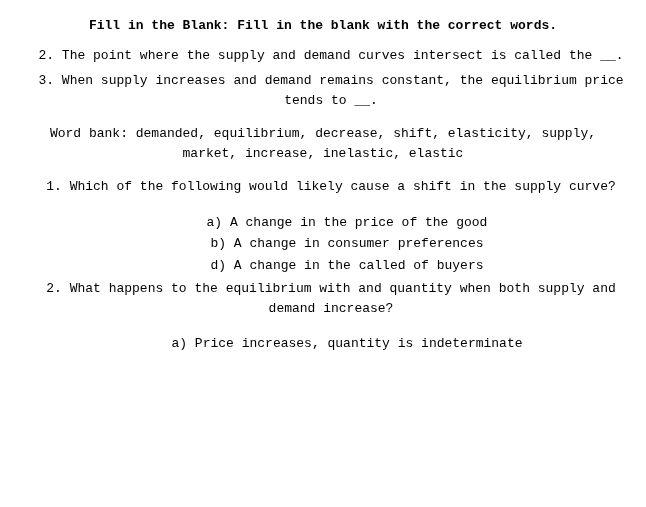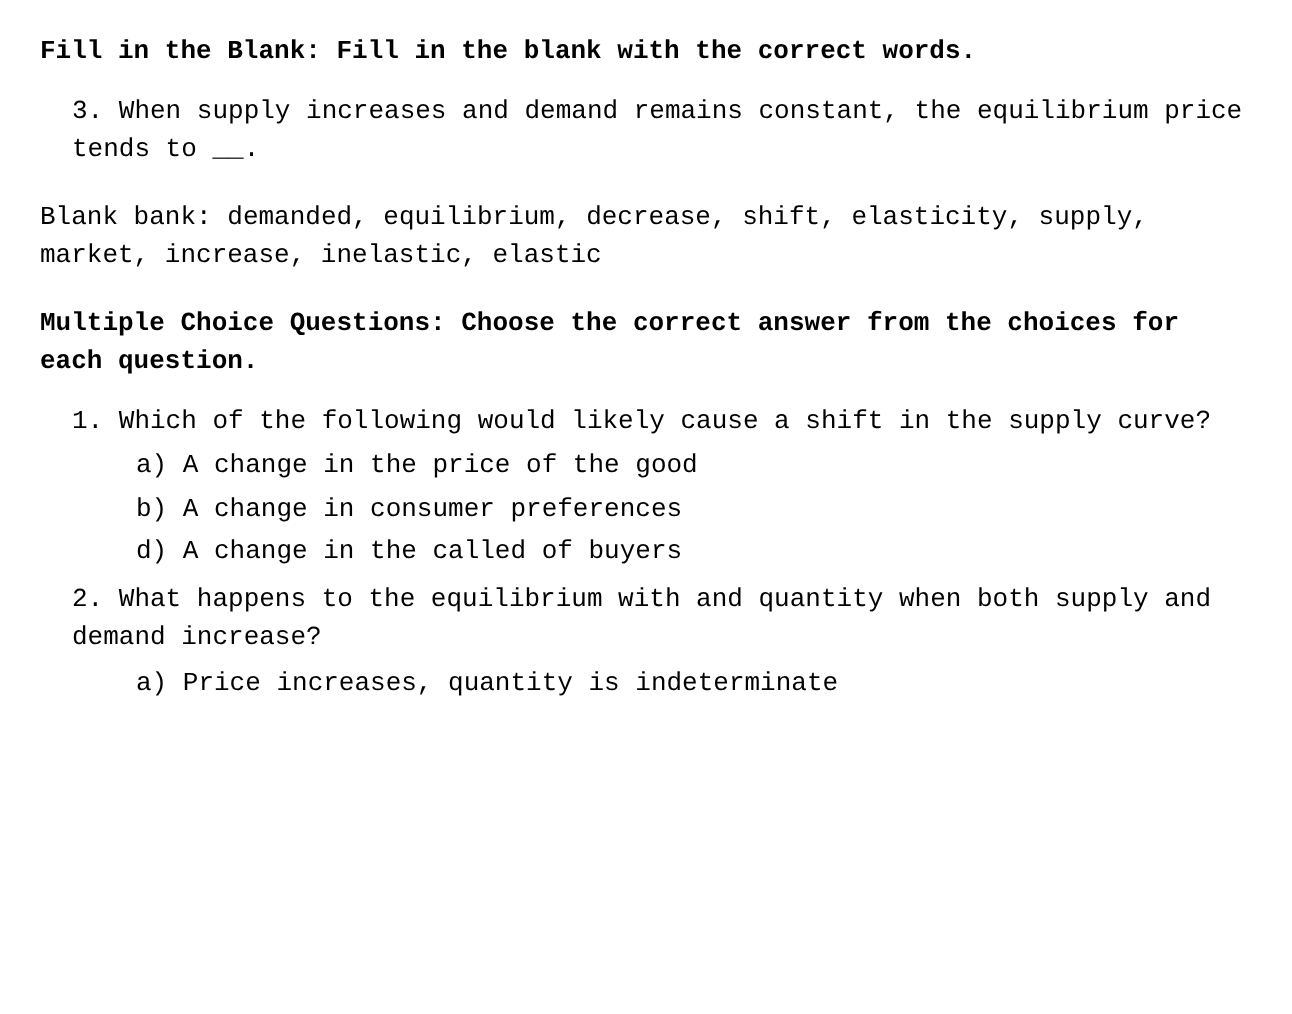--- a/index.html
+++ b/index.html
@@ -1,18 +1,19 @@
 <!DOCTYPE html>
 <html><head>
   <meta charset="utf-8">
   <style>
     * {
       margin: 0;
       padding: 0;
       box-sizing: border-box;
+      text-align: center;
     }
     body {
       background: #ffffff;
       font-family: 'Courier New', Courier, monospace;
       font-size: 13px;
       color: #000000;
       padding: 16px 20px;
       width: 646px;
       min-height: 507px;
     }
@@ -33,21 +34,21 @@
     .questions-list li .item-number {
       display: inline;
     }
     .question-text {
       display: inline;
       line-height: 1.5;
     }
     .sub-options {
       list-style: none;
       margin-left: 32px;
-      margin-top: 3px;
+      margin-top: 16px;
     }
     .sub-options li {
       line-height: 1.5;
       margin-bottom: 2px;
     }
     .word-bank {
       margin-bottom: 14px;
       line-height: 1.5;
     }
     .mc-section {
@@ -67,32 +68,34 @@
       line-height: 1.5;
     }
   </style>
 </head>
 <body>
 
 <div>
   <div class="section-title">Fill in the Blank: Fill in the blank with the correct words.</div>
   <ol class="questions-list">
     <li>
+      <span class="item-number">2. </span><span class="question-text">The point where the supply and demand curves intersect is called the __.</span>
+    </li>
+    <li>
       <span class="item-number">3. </span><span class="question-text">When supply increases and demand remains constant, the equilibrium price tends to __.</span>
     </li>
   </ol>
 </div>
 
 <div class="word-bank">
-  <span>Blank bank:</span>
+  <span>Word bank:</span>
   <span>demanded, equilibrium, decrease, shift, elasticity, supply, market, increase, inelastic, elastic</span>
 </div>
 
 <div class="mc-section">
-  <div class="mc-title">Multiple Choice Questions: Choose the correct answer from the choices for each question.</div>
   <ol class="mc-list">
     <li>
       <span>1. </span><span>Which of the following would likely cause a shift in the supply curve?</span>
       <ul class="sub-options">
         <li><span>a) A change in the price of the good</span></li>
         <li><span>b) A change in consumer preferences</span></li>
         <li><span>d) A change in the called of buyers</span></li>
       </ul>
     </li>
     <li>

